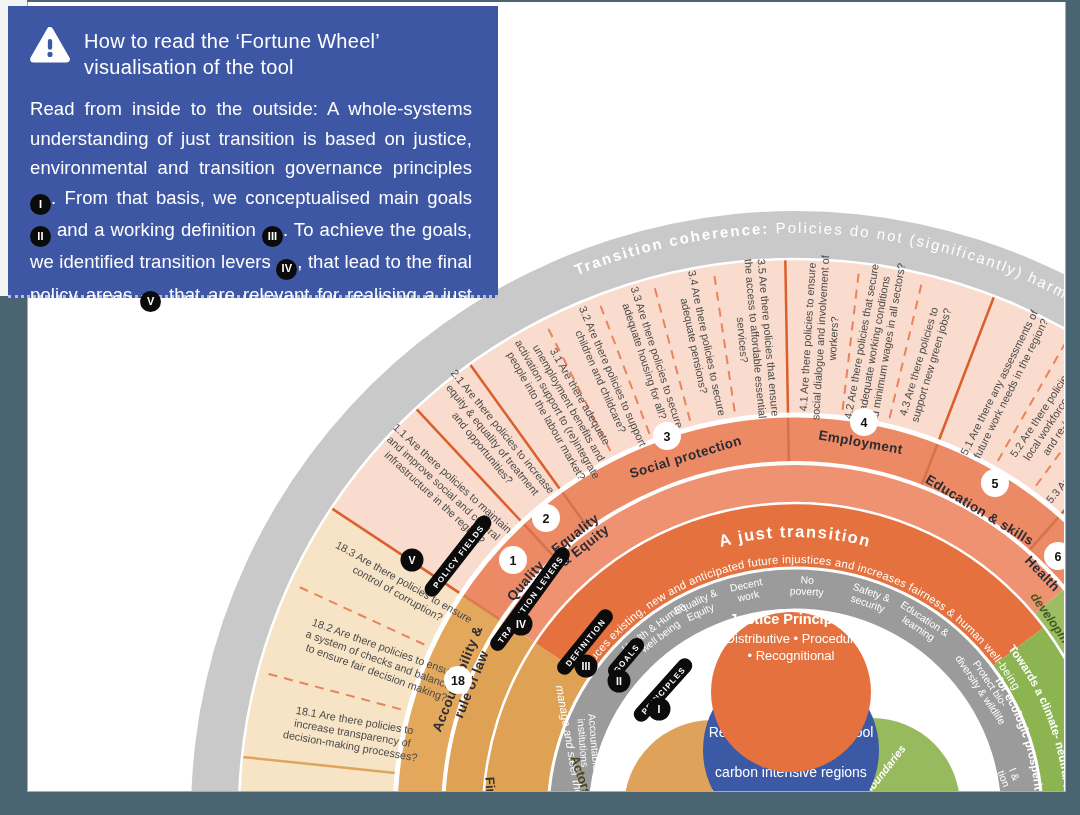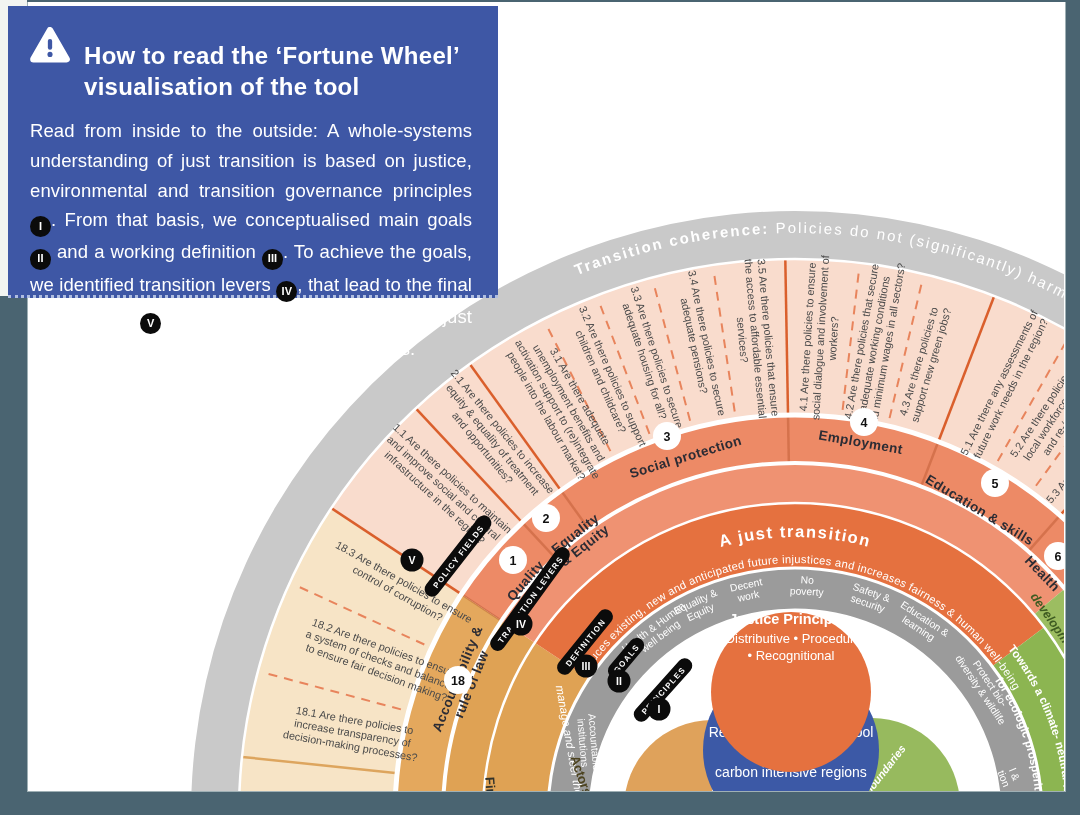--- a/index.html
+++ b/index.html
@@ -7,21 +7,21 @@
          font-family:"Liberation Sans", sans-serif;}
   #page{position:absolute;left:27px;top:2px;width:1037px;height:789px;background:#ffffff;
         border-left:1px solid #9fb0b5;border-right:1px solid #9fb0b5;border-bottom:1px solid #9fb0b5;}
   #page-topleft{position:absolute;left:0;top:0;width:27px;height:296px;background:#f2f4f1;}
   #wheel-svg{position:absolute;left:0;top:0;}
   .infobox{position:absolute;left:8px;top:6px;width:490px;height:292px;background:#3e57a5;
            box-sizing:border-box;padding:18px 26px 10px 22px;color:#fff;
            border-bottom:3px dotted rgba(215,224,244,.75);}
   .ib-head{display:flex;align-items:flex-start;}
   .ib-icon{flex:0 0 40px;margin-top:3px;}
-  .ib-title{margin:16px 0 0 14px;font-size:24px;line-height:1.3;font-weight:bold;letter-spacing:.3px;
+  .ib-title{margin:4px 0 0 14px;font-size:20px;line-height:1.3;font-weight:normal;letter-spacing:.3px;
             white-space:pre-line;}
   .ib-body{margin:14px 0 0 0;font-size:18.5px;line-height:1.6;text-align:justify;letter-spacing:.1px;}
   .rbadge{display:inline-flex;align-items:center;justify-content:center;width:21px;height:21px;
           border-radius:50%;background:#0b0b0b;color:#fff;font-size:11px;font-weight:bold;
           vertical-align:-4px;}
 </style>
 </head>
 <body>
 
 <div id="stage">

